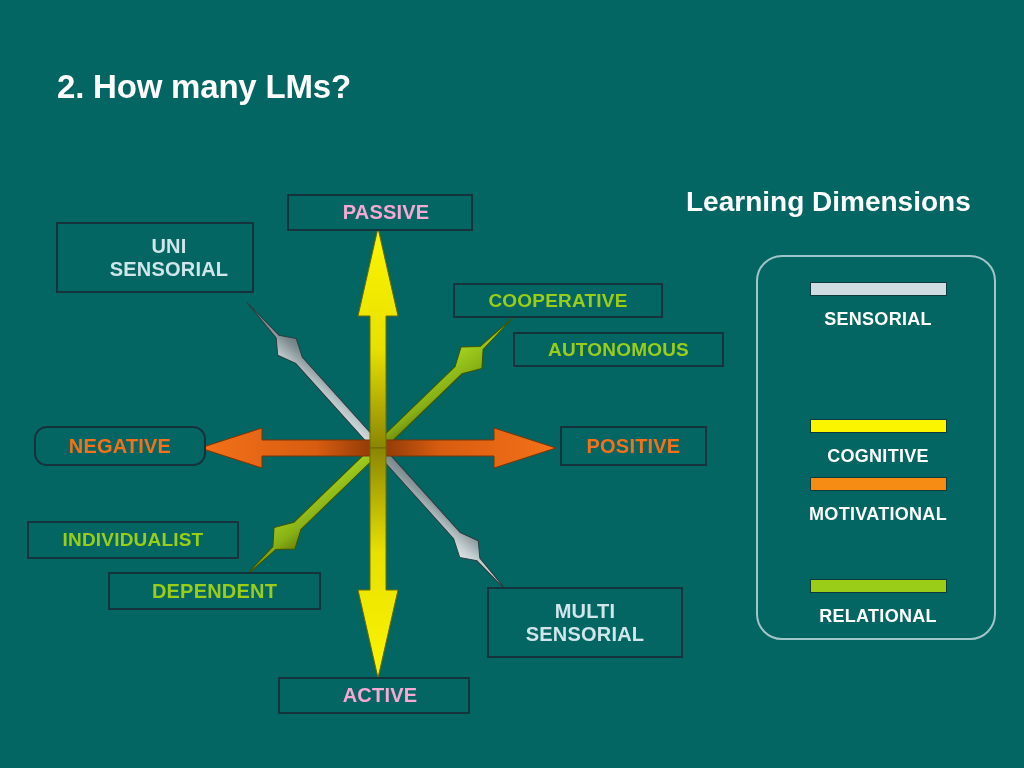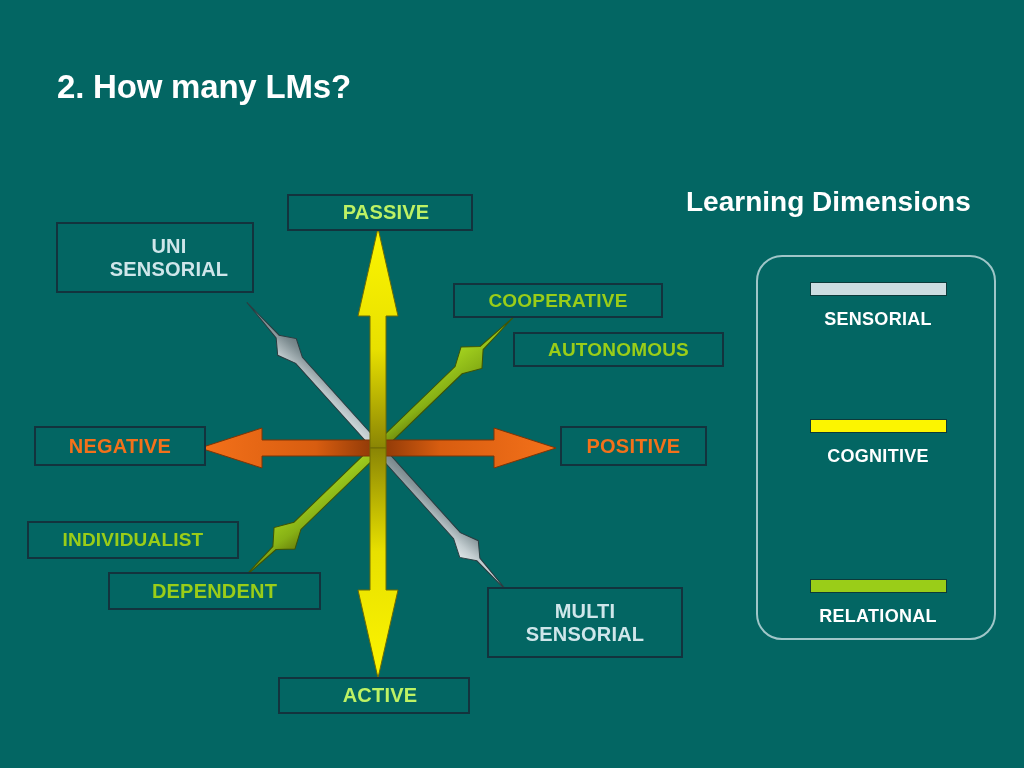--- a/index.html
+++ b/index.html
@@ -53,30 +53,30 @@
     border: 2px solid #13333d;
     background: #036663;
     font-weight: bold;
     display: flex;
     align-items: center;
     justify-content: center;
     text-align: center;
     line-height: 1.12;
     letter-spacing: 0.2px;
   }
-  .lbl.c-yellow   { color: #bef264; padding-left: 12px; }
+  .lbl.c-yellow   { color: #f9a8d4; padding-left: 12px; }
   .lbl.c-green    { color: #9acd18; }
   .lbl.c-orange   { color: #f4711a; }
   .lbl.c-sensor   { color: #cfe6ea; }
 
   #lbl-passive        { left:287px; top:194px; width:186px; height:37px; font-size:20px; }
   #lbl-unisensorial   { left:56px;  top:222px; width:198px; height:71px; font-size:20px;padding-left:28px; }
   #lbl-cooperative    { left:453px; top:283px; width:210px; height:35px; font-size:19px; }
   #lbl-autonomous     { left:513px; top:332px; width:211px; height:35px; font-size:19px; }
-  #lbl-negative       { left:34px;  top:426px; width:172px; height:40px; font-size:20px; }
+  #lbl-negative       { left:34px;  top:426px; width:172px; height:40px; font-size:20px;border-radius:13px; }
   #lbl-positive       { left:560px; top:426px; width:147px; height:40px; font-size:20px; }
   #lbl-individualist  { left:27px;  top:521px; width:212px; height:38px; font-size:19px; }
   #lbl-dependent      { left:108px; top:572px; width:213px; height:38px; font-size:20px; }
   #lbl-multisensorial { left:487px; top:587px; width:196px; height:71px; font-size:20px; }
   #lbl-active         { left:278px; top:677px; width:192px; height:37px; font-size:20px; }
 
   
   #legend-title {
     position: absolute;
     left: 686px;
@@ -250,19 +250,23 @@
 
   <div id="legend-panel">
     <div class="legend-item" id="legend-item-0">
       <div class="legend-swatch" style="background: rgb(205, 221, 225);"></div>
       <div class="legend-label">SENSORIAL</div>
     </div>
     <div class="legend-item" id="legend-item-1">
       <div class="legend-swatch" style="background: rgb(252, 245, 0);"></div>
       <div class="legend-label">COGNITIVE</div>
     </div>
+    <div class="legend-item" id="legend-item-2">
+      <div class="legend-swatch" style="background: rgb(246, 140, 20);"></div>
+      <div class="legend-label">MOTIVATIONAL</div>
+    </div>
     <div class="legend-item" id="legend-item-3">
       <div class="legend-swatch" style="background: rgb(154, 205, 24);"></div>
       <div class="legend-label">RELATIONAL</div>
     </div>
   </div>
 
 </div>
 
 </body></html>

